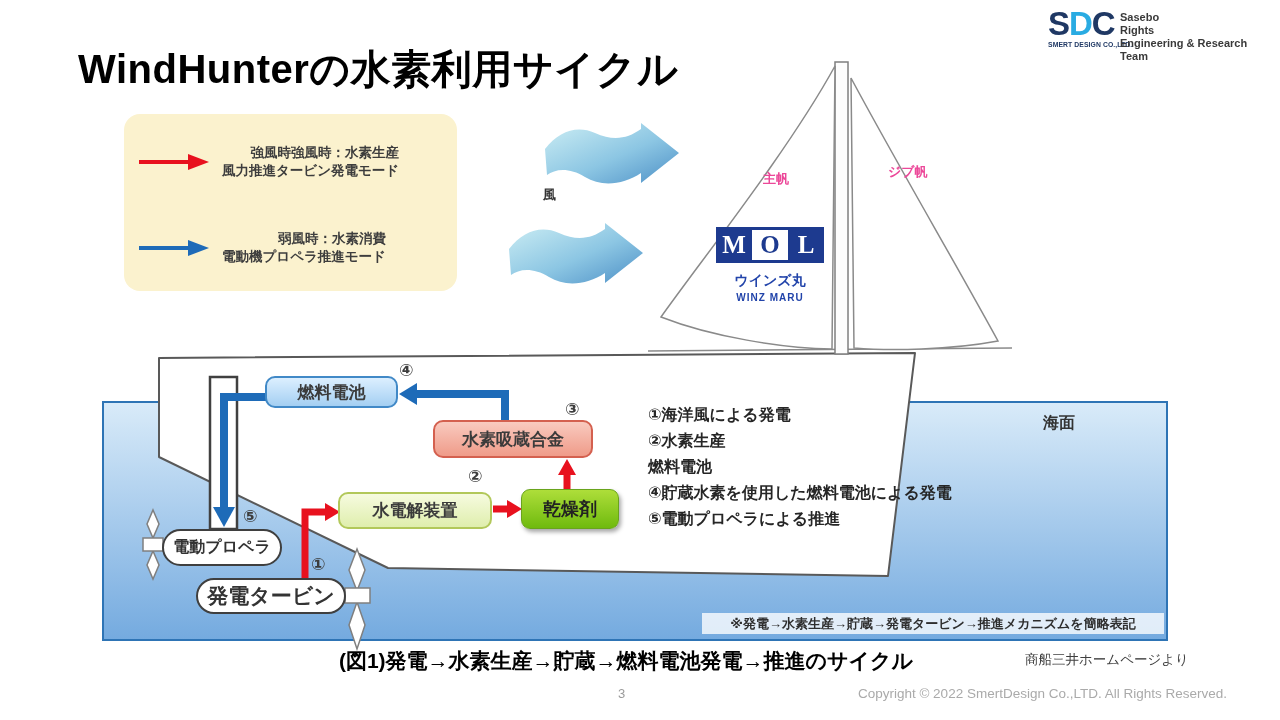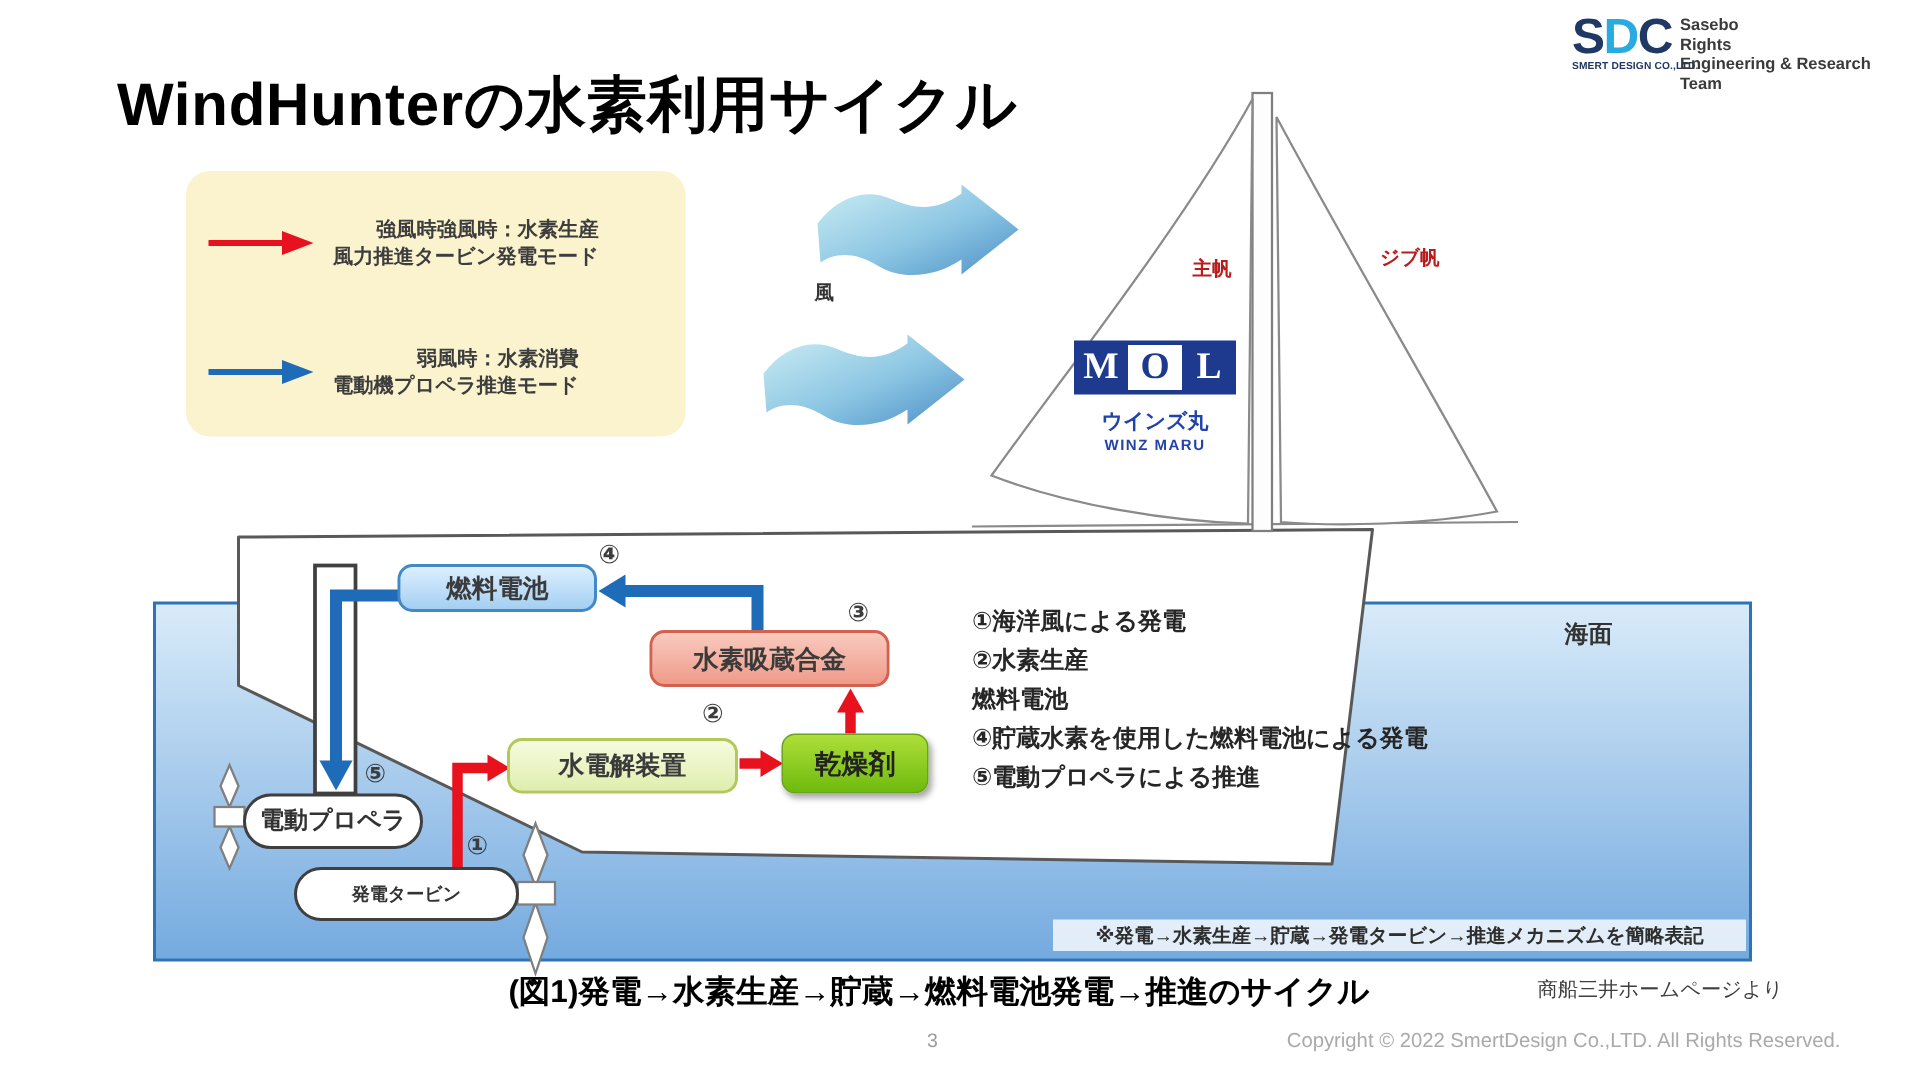--- a/index.html
+++ b/index.html
@@ -33,29 +33,29 @@
     border:2px solid #4189c7;border-radius:10px;background:linear-gradient(#dcefff,#a4cff2);}
   .alloy{left:433px;top:420px;width:160px;height:38px;font-size:17px;
     border:2px solid #d4604f;border-radius:10px;background:linear-gradient(#f9cabf,#ef9b89);}
   .electrolysis{left:338px;top:492px;width:154px;height:37px;font-size:17px;
     border:2px solid #b2c85a;border-radius:10px;background:linear-gradient(#f6fbdf,#dfeead);}
   .desiccant{left:521px;top:489px;width:98px;height:40px;font-size:18px;color:#222;
     border:1px solid #69a41c;border-radius:9px;background:linear-gradient(#aede3a,#6fba0e);
     box-shadow:2px 3px 4px rgba(0,0,0,0.35);}
   .motor-propeller{left:162px;top:529px;width:120px;height:37px;font-size:16px;color:#333;
     border:2.5px solid #3f3f3f;border-radius:19px;background:#fff;}
-  .turbine{left:196px;top:578px;width:150px;height:36px;font-size:12px;color:#333;
+  .turbine{left:196px;top:578px;width:150px;height:36px;font-size:21px;color:#333;
     border:2.5px solid #3f3f3f;border-radius:18px;background:#fff;}
   .marker{position:absolute;z-index:4;font-size:17px;font-weight:700;color:#3d3d3d;}
   .steps{left:648px;top:402px;z-index:3;font-size:16px;font-weight:700;color:#262626;line-height:26px;}
   .sea-label{left:1043px;top:413px;font-size:16px;font-weight:600;color:#333;z-index:3;}
   .note{left:702px;top:613px;width:462px;height:21px;z-index:3;background:rgba(255,255,255,0.78);
         font-size:13px;font-weight:700;color:#2e2e2e;text-align:center;line-height:21px;}
   
-  .sail-label{position:absolute;z-index:3;font-size:13px;color:#b91c1c;font-weight:600;margin-left:32px;}
+  .sail-label{position:absolute;z-index:3;font-size:13px;color:#ec4899;font-weight:600;}
   .mol{left:716px;top:227px;z-index:3;width:108px;}
   .mol-row{display:flex;}
   .mol-sq{width:36px;height:36px;box-sizing:border-box;display:flex;align-items:center;justify-content:center;
           font-family:"Liberation Serif","DejaVu Serif",serif;font-weight:700;font-size:25px;}
   .mol-blue{background:#1d3a8f;color:#ffffff;}
   .mol-white{background:#ffffff;color:#1d3a8f;border-top:3px solid #1d3a8f;border-bottom:3px solid #1d3a8f;}
   .mol-jp{margin-top:9px;text-align:center;font-size:14px;font-weight:700;color:#2244aa;}
   .mol-en{margin-top:2px;text-align:center;font-size:10px;font-weight:700;color:#2244aa;letter-spacing:1px;}
   
   .caption{left:106px;top:647px;width:1040px;text-align:center;font-size:21px;font-weight:600;color:#000;z-index:3;}

